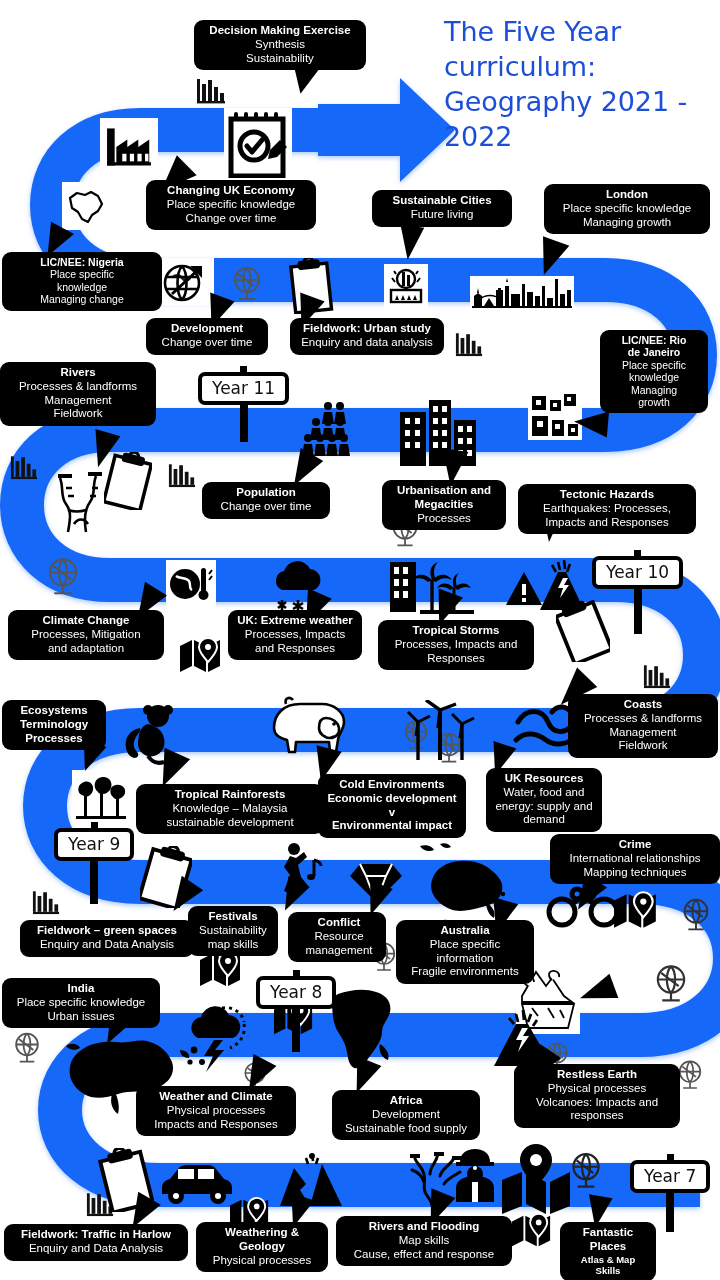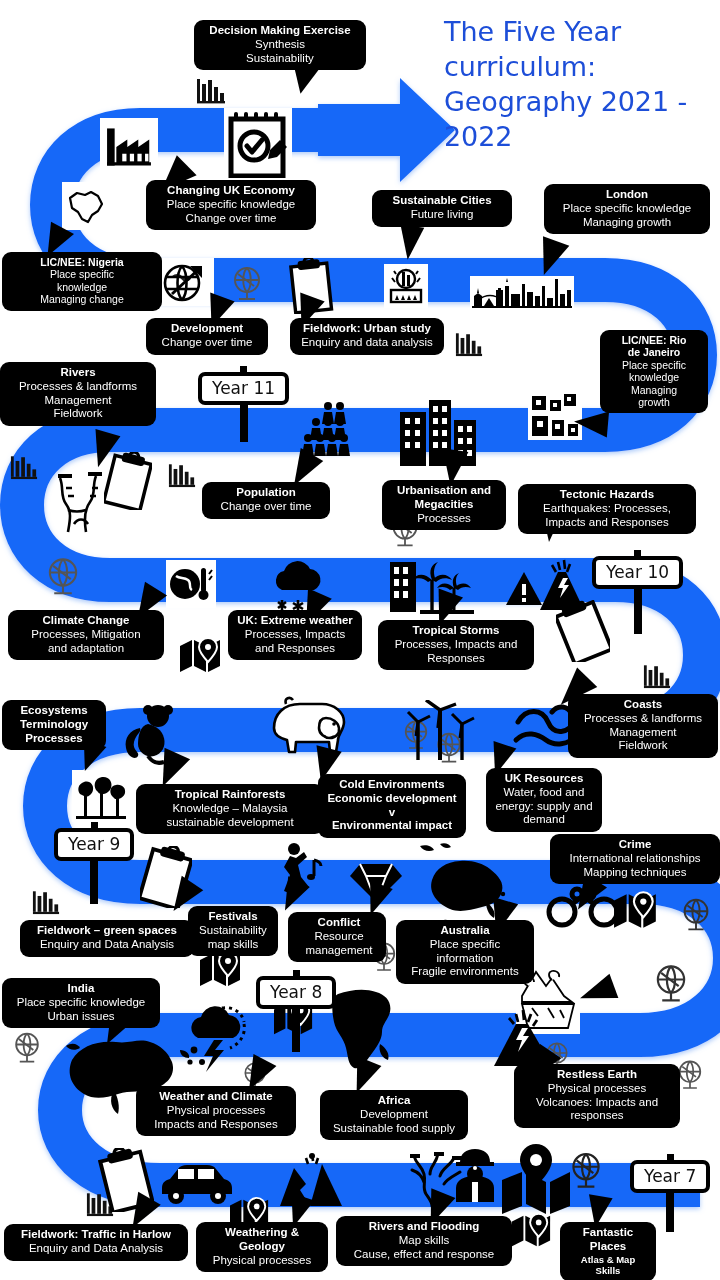--- a/index.html
+++ b/index.html
@@ -1146,21 +1146,21 @@
   </div>
 
   <div class="tail" style="left:244px;top:1058px;border-width:0 13px 34px 13px;border-color:transparent transparent #000 transparent;transform:rotate(208deg);"></div>
   <div class="callout md" style="left:136px;top:1086px;width:160px;">
     <span class="l1">Weather and Climate</span>
     <span class="ln">Physical processes</span>
     <span class="ln">Impacts and Responses</span>
   </div>
 
   <div class="tail" style="left:350px;top:1060px;border-width:0 13px 34px 13px;border-color:transparent transparent #000 transparent;transform:rotate(202deg);"></div>
-  <div class="callout md" style="left:320px;top:1090px;width:148px;">
+  <div class="callout md" style="left:332px;top:1090px;width:148px;">
     <span class="l1">Africa</span>
     <span class="ln">Development</span>
     <span class="ln">Sustainable food supply</span>
   </div>
 
   <div class="tail" style="left:528px;top:1048px;border-width:0 13px 34px 13px;border-color:transparent transparent #000 transparent;transform:rotate(214deg);"></div>
   <div class="callout md" style="left:514px;top:1064px;width:166px;">
     <span class="l1">Restless Earth</span>
     <span class="ln">Physical processes</span>
     <span class="ln">Volcanoes: Impacts and</span>

